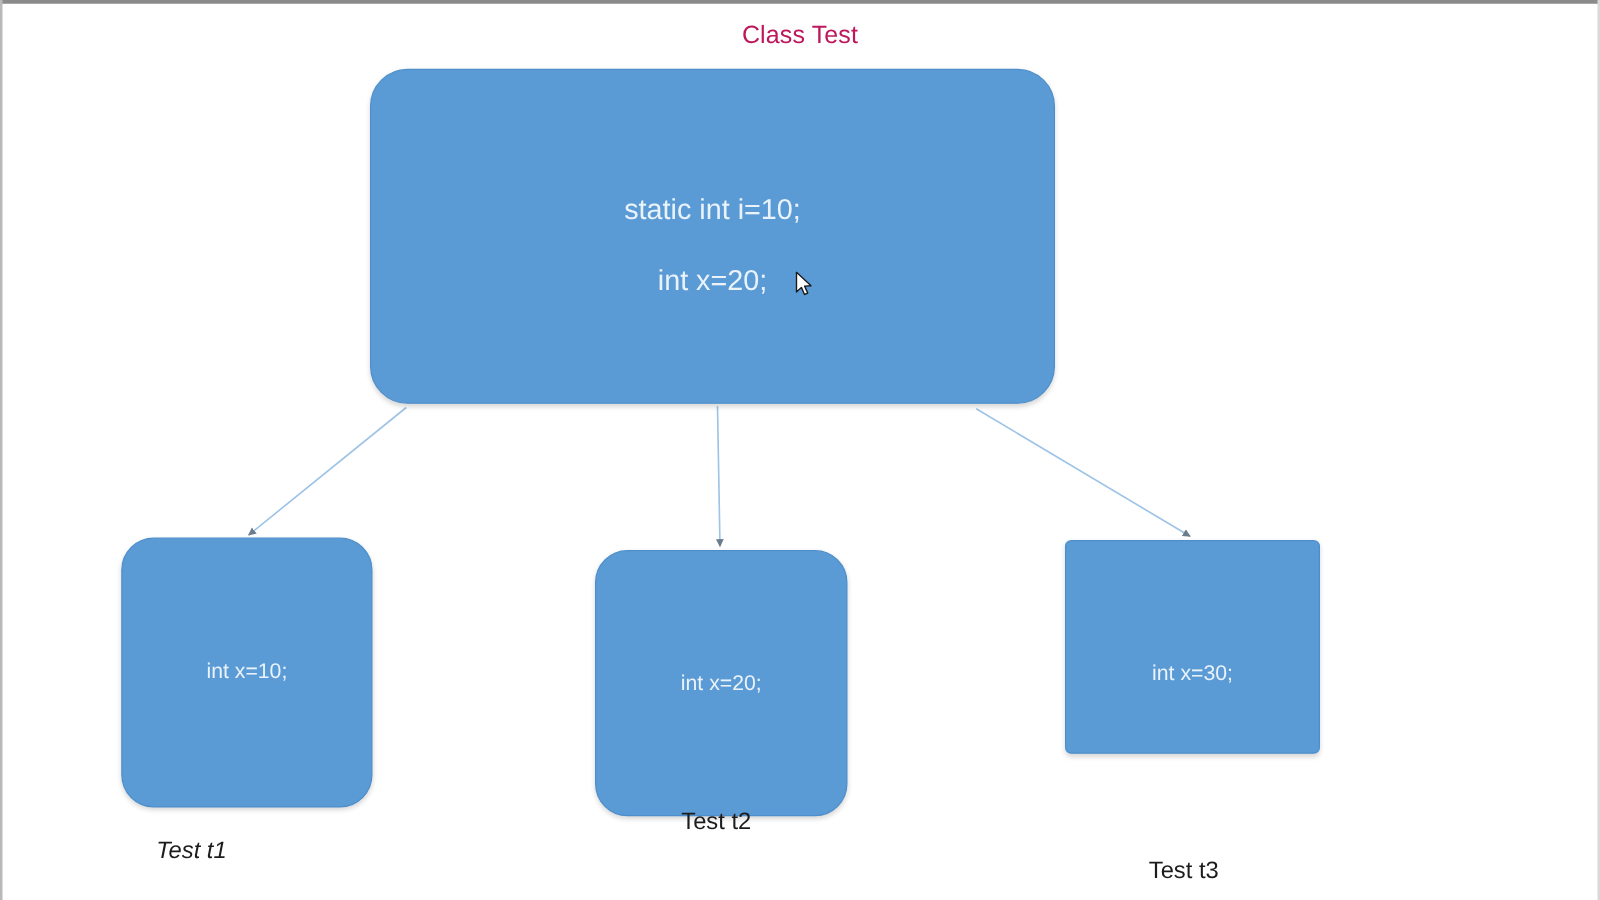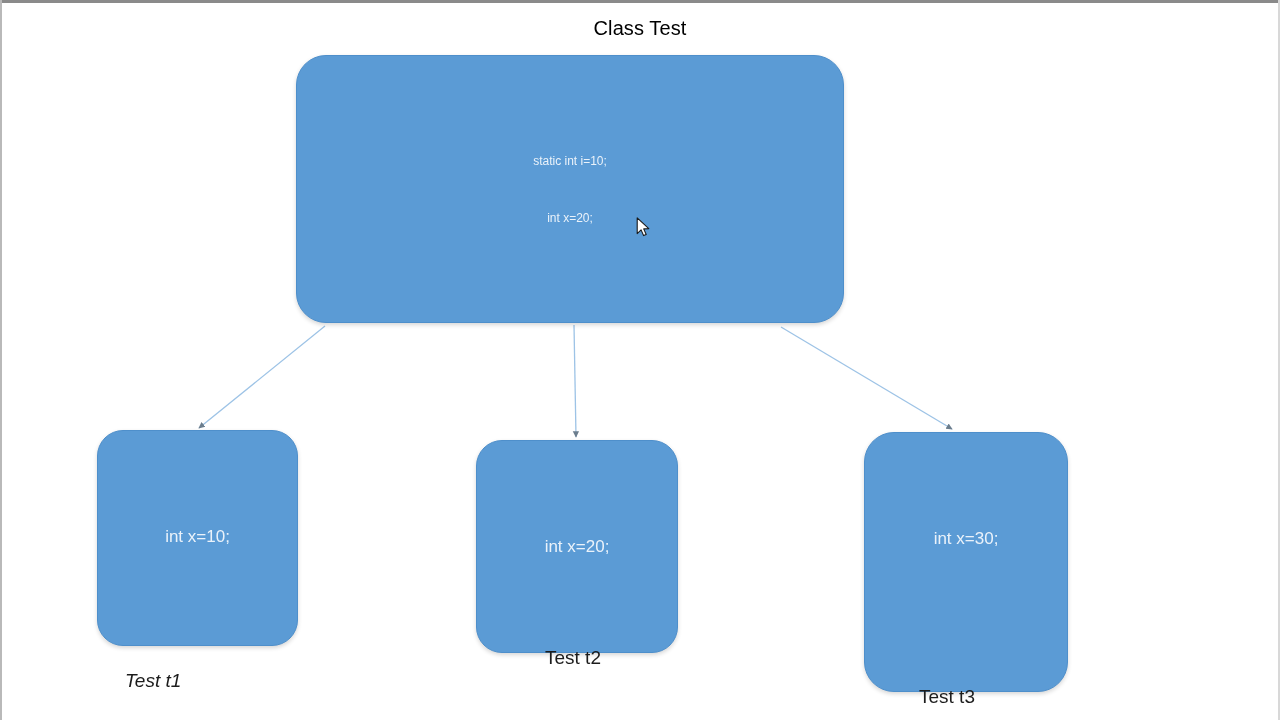--- a/index.html
+++ b/index.html
@@ -37,40 +37,40 @@
   }
 
   
   .diagram-title {
     position: absolute;
     left: 0;
     top: 17px;
     width: 1280px;
     text-align: center;
     font-size: 20px;
-    color: #000000;
+    color: #be185d;
     letter-spacing: 0.1px;
     white-space: nowrap;
   }
 
   
   .node {
     position: absolute;
     background: #5B9BD5;
     border: 1px solid #4E8FCB;
     box-sizing: border-box;
     box-shadow: 0 2px 4px rgba(0,0,0,0.16);
   }
   .node-label {
     position: absolute;
     left: 0;
     width: 100%;
     text-align: center;
     color: #EAF2FA;
-    font-size: 12px;
+    font-size: 23px;
     white-space: nowrap;
   }
 
   #node-parent {
     left: 296px;
     top: 55px;
     width: 548px;
     height: 268px;
     border-radius: 30px;
   }
@@ -88,23 +88,22 @@
     left: 476px;
     top: 440px;
     width: 202px;
     height: 213px;
     border-radius: 26px;
   }
   #node-child-3 {
     left: 852px;
     top: 432px;
     width: 204px;
-    height: 260px;
-    border-radius: 30px;
-    margin-left: 12px;
+    height: 171px;
+    border-radius: 5px;
   }
   .child-text {
     top: 96px;
     font-size: 17px;
   }
 
   
   .caption {
     position: absolute;
     font-size: 19px;

